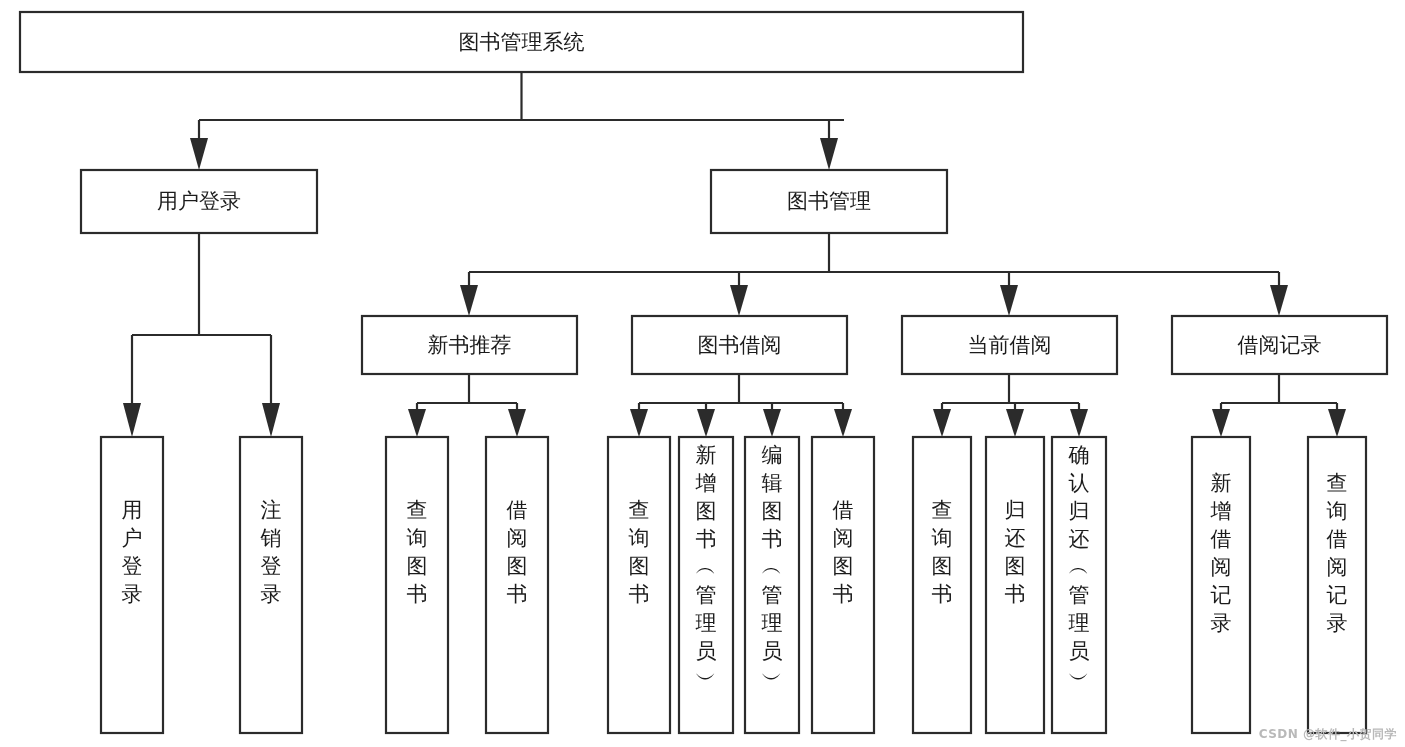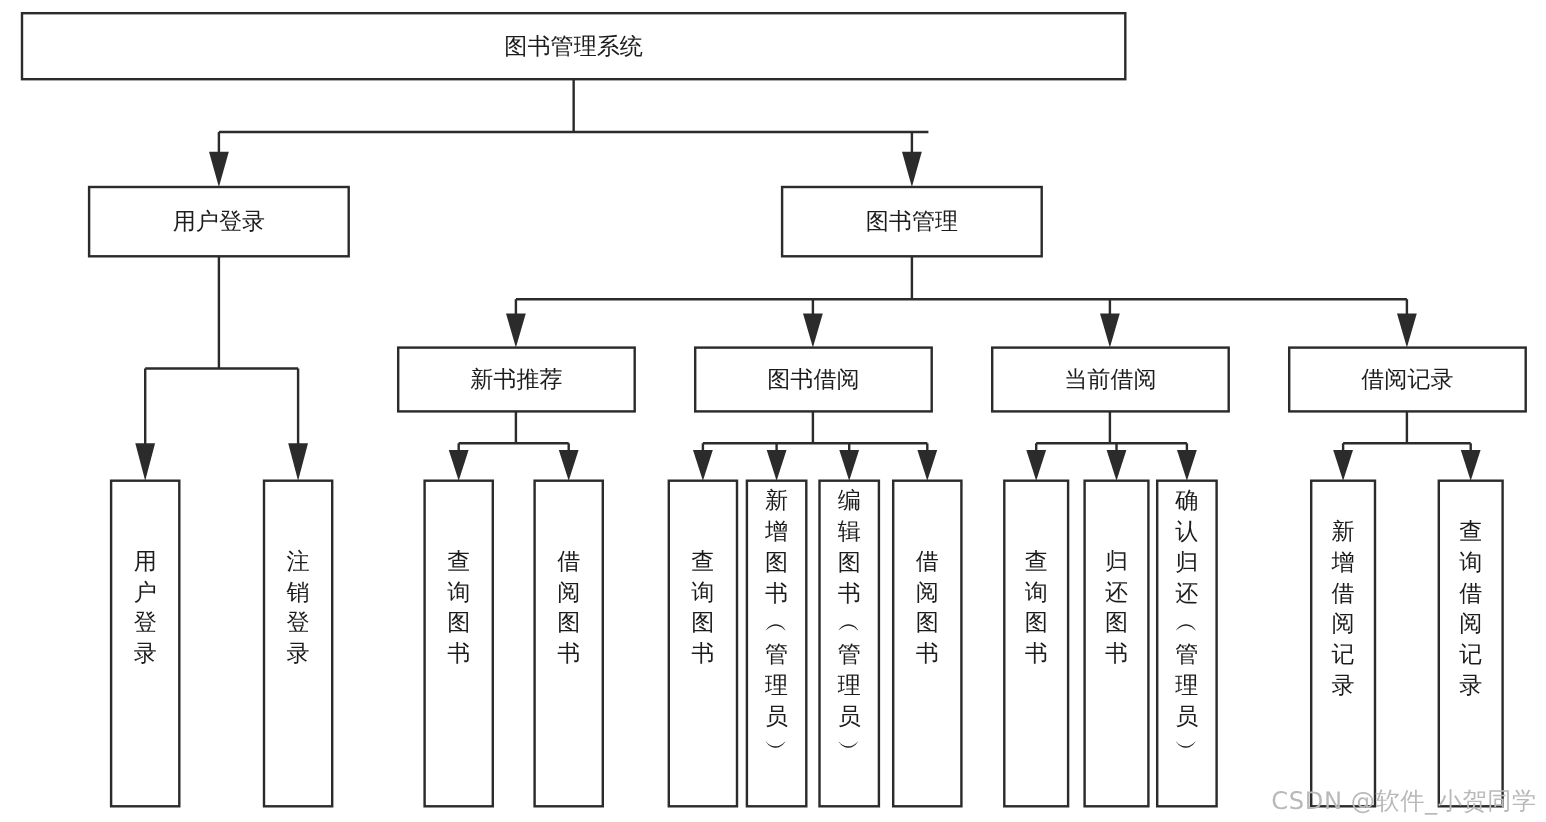--- a/index.html
+++ b/index.html
@@ -53,25 +53,26 @@
     font-family: "DejaVu Sans", "Liberation Sans", sans-serif;
     font-size: 21px;
     fill: #1c1c1c;
     text-anchor: middle;
   }
   .watermark {
     position: absolute;
     right: 8px;
     bottom: 4px;
     font-family: "DejaVu Sans", "Liberation Sans", sans-serif;
-    font-size: 22px;
+    font-size: 12px;
     color: #b9b9b9;
     letter-spacing: 0.5px;
     white-space: nowrap;
     user-select: none;
+    font-weight: bold;
   }
 </style>
 </head>
 <body>
 
 <div id="diagram-root">
 
   <svg id="tree-svg" viewBox="0 0 1405 747">
 
     <g>

